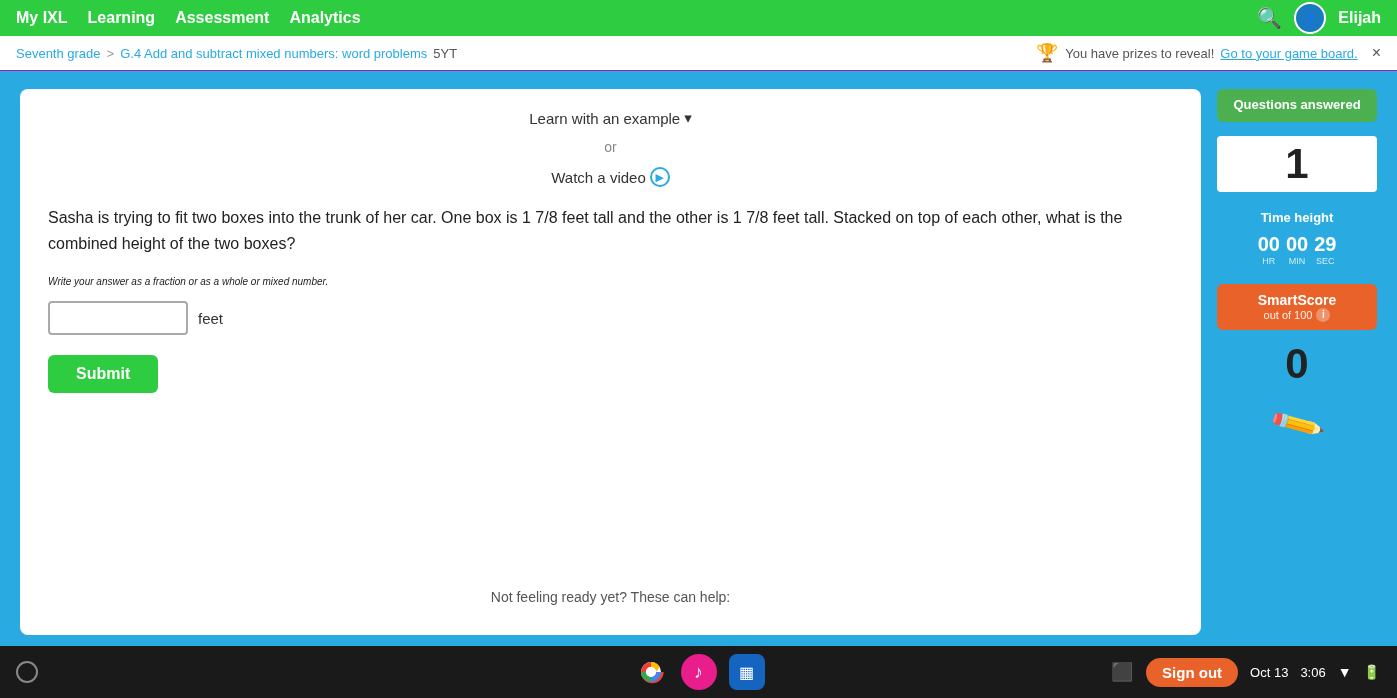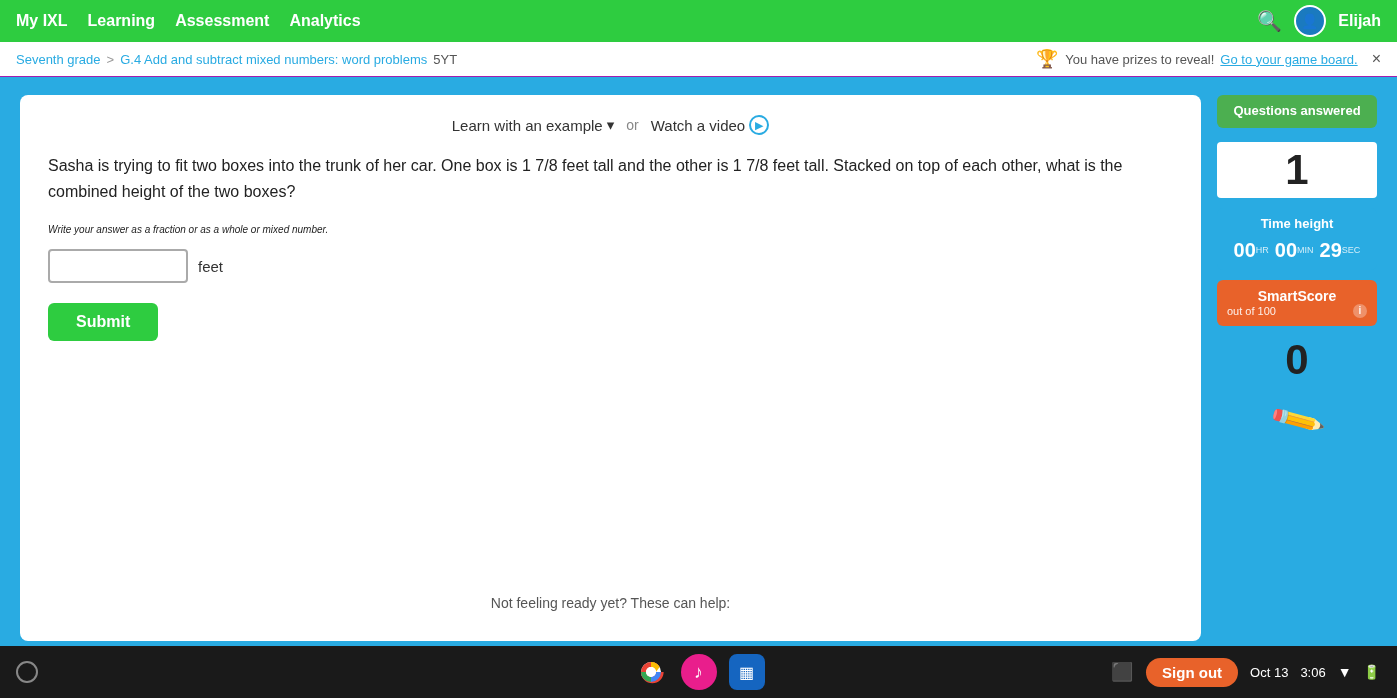--- a/index.html
+++ b/index.html
@@ -8,21 +8,21 @@
       height: 698px;
       background: #29abe2;
       font-family: Arial, sans-serif;
       overflow: hidden;
       position: relative;
     }
 
     
     .top-nav {
       width: 100%;
-      height: 42px;
+      height: 36px;
       background: #2ecc40;
       display: flex;
       align-items: center;
       justify-content: space-between;
       padding: 0 16px;
     }
     .nav-left {
       display: flex;
       gap: 20px;
     }
@@ -129,20 +129,21 @@
 
     
     .learn-bar {
       display: flex;
       align-items: center;
       justify-content: center;
       gap: 12px;
       margin-bottom: 18px;
       font-size: 15px;
       color: #333;
+      flex-direction: column;
     }
     .learn-dropdown {
       color: #333;
       font-size: 15px;
       cursor: pointer;
       display: flex;
       align-items: center;
       gap: 4px;
     }
     .or-text {
@@ -278,21 +279,21 @@
       line-height: 1.3;
     }
     .timer-row {
       display: flex;
       justify-content: center;
       gap: 6px;
       margin-top: 6px;
     }
     .timer-unit {
       display: flex;
-      flex-direction: row;
+      flex-direction: column;
       align-items: center;
     }
     .timer-num {
       font-size: 20px;
       font-weight: bold;
       color: white;
     }
     .timer-sub {
       font-size: 9px;
       color: rgba(255,255,255,0.8);
@@ -308,21 +309,21 @@
     }
     .ss-label {
       font-size: 14px;
       font-weight: bold;
     }
     .ss-sub {
       font-size: 11px;
       color: rgba(255,255,255,0.9);
       display: flex;
       align-items: center;
-      justify-content: space-between;
+      justify-content: center;
       gap: 4px;
     }
     .ss-info {
       width: 14px;
       height: 14px;
       border-radius: 50%;
       background: rgba(255,255,255,0.3);
       display: inline-flex;
       align-items: center;
       justify-content: center;

